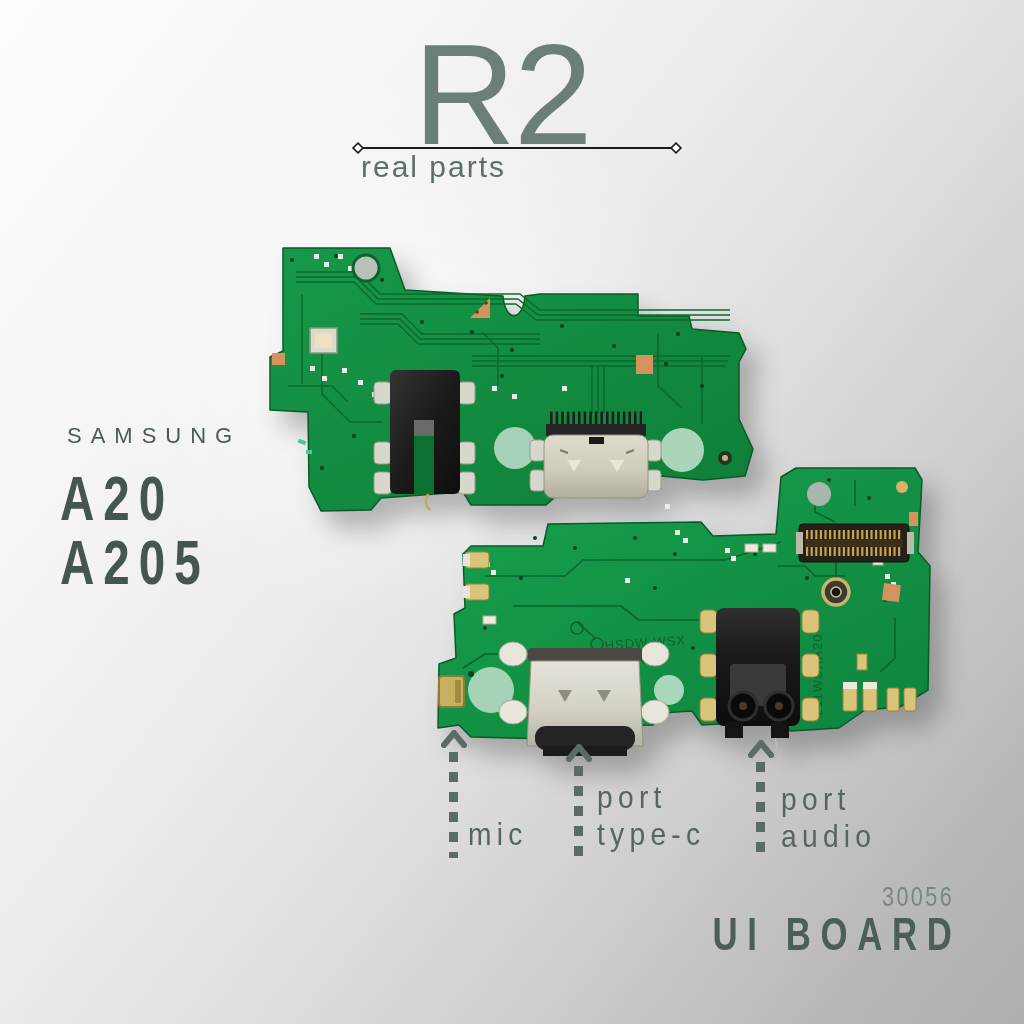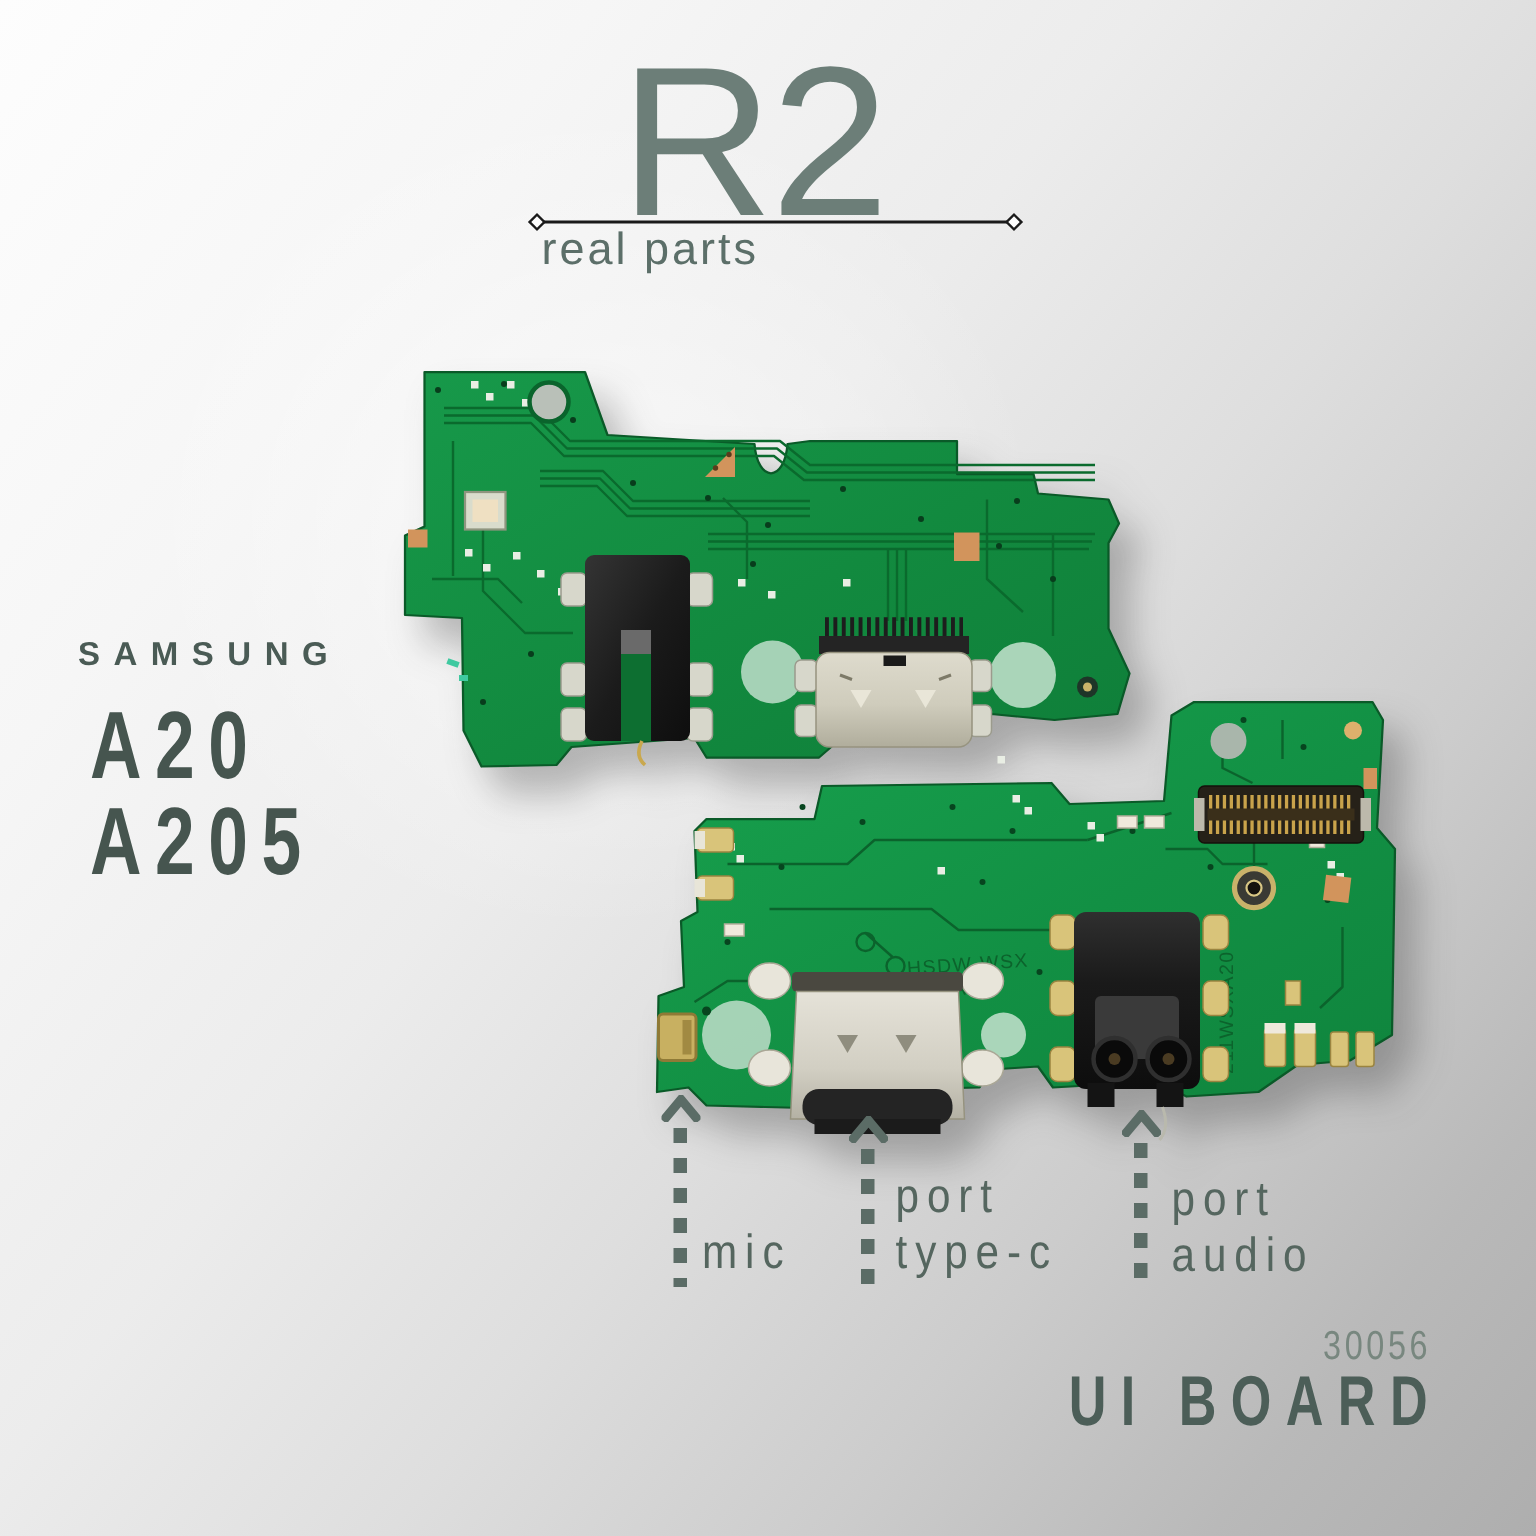--- a/index.html
+++ b/index.html
@@ -13,21 +13,21 @@
     background:radial-gradient(ellipse at center,rgba(255,255,255,.55),rgba(255,255,255,0) 70%);
     pointer-events:none;
   }
   .abs{position:absolute;}
   
   .brand{top:6px;left:0;width:1004px;text-align:center;font-size:142px;line-height:1.25;
     color:#6c7e78;letter-spacing:-2px;font-weight:400;}
   .rule-svg{left:350px;top:140px;}
   .tagline{top:150px;left:0;width:867px;text-align:center;font-size:30px;color:#5c6f69;letter-spacing:2px;}
   
-  .samsung{left:52px;top:423px;font-size:22px;letter-spacing:9px;color:#4a5b55;font-weight:700;}
+  .samsung{left:67px;top:423px;font-size:22px;letter-spacing:9px;color:#4a5b55;font-weight:400;}
   .model{left:60px;font-size:58px;font-weight:700;letter-spacing:11px;color:#46554f;
     transform:scale(.82,1.1);transform-origin:0 0;line-height:1;}
   .model.m1{top:466px;}
   .model.m2{top:530px;}
   
   .board{filter:drop-shadow(14px 18px 12px rgba(40,40,40,.30));}
   
   .stem{width:9px;background-image:repeating-linear-gradient(to bottom,#5b6c66 0 10px,rgba(0,0,0,0) 10px 20px);}
   .callout-label{color:#55665f;font-size:32px;letter-spacing:6px;line-height:37px;
     transform:scale(.88,1);transform-origin:0 0;white-space:nowrap;}

